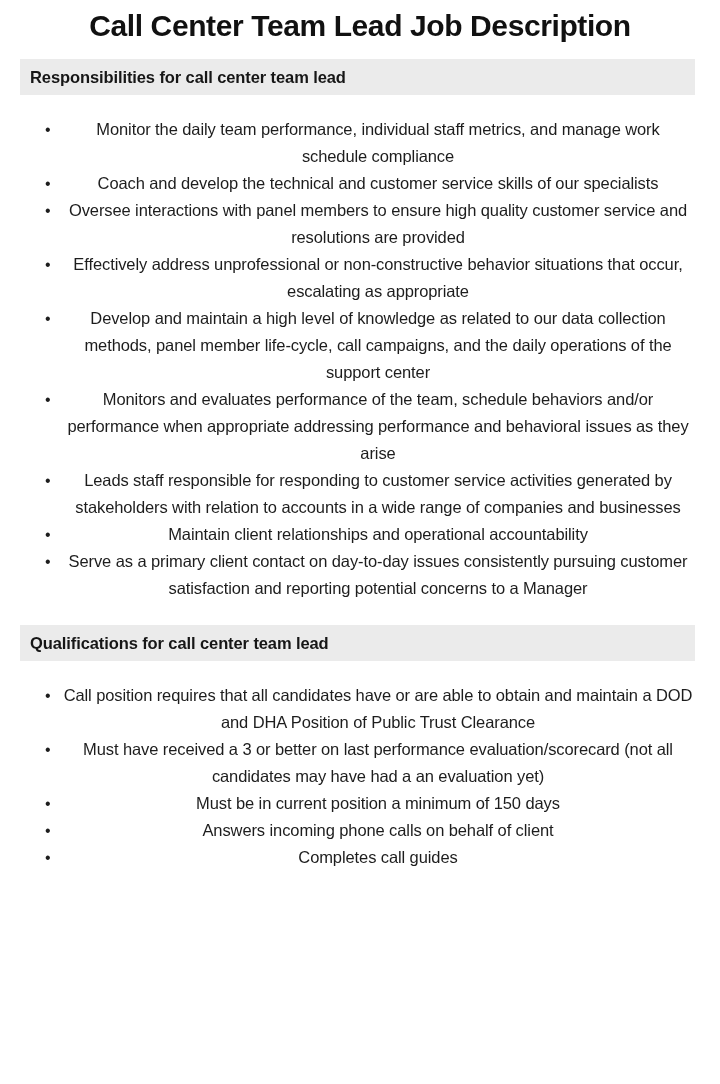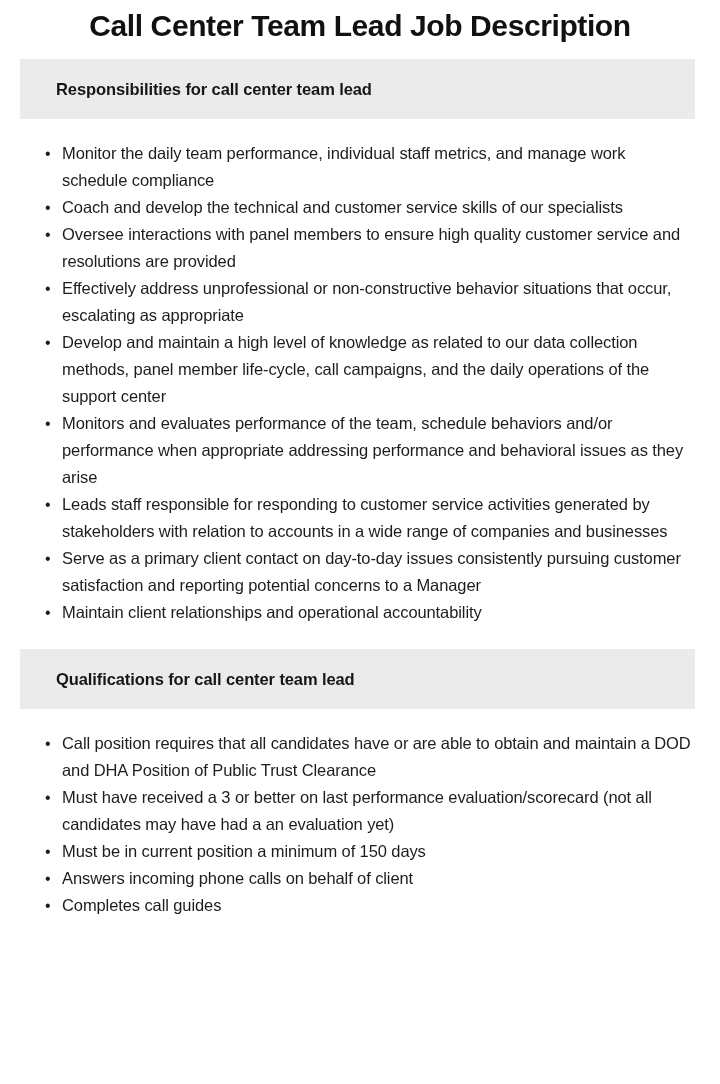--- a/index.html
+++ b/index.html
@@ -32,25 +32,25 @@
   }
   p.intro {
     margin: 17px 28px 0 20px;
     font-size: 16.5px;
     line-height: 27px;
     letter-spacing: -0.1px;
     color: #1d1d1d;
   }
   .section-bar {
     margin: 15px 25px 0 20px;
-    height: 60px;
+    height: 36px;
     background: #ebebeb;
     display: flex;
     align-items: center;
-    padding-left: 36px;
+    padding-left: 10px;
     box-sizing: border-box;
   }
   .section-bar .section-heading {
     font-size: 16.5px;
     font-weight: 700;
     letter-spacing: -0.1px;
     color: #161616;
   }
   .section-bar.second {
     margin-top: 23px;
@@ -60,20 +60,21 @@
     padding: 0 0 0 42px;
     list-style: none;
     font-size: 16.5px;
     line-height: 27px;
     letter-spacing: -0.1px;
     color: #1d1d1d;
   }
   ul.bullets li {
     position: relative;
     padding-right: 4px;
+    text-align: center;
   }
   ul.bullets li::before {
     content: "\2022";
     position: absolute;
     left: -17px;
     top: 0;
     font-size: 16px;
     color: #1d1d1d;
   }
 </style>
@@ -90,22 +91,22 @@
   </div>
 
   <ul class="bullets">
     <li>Monitor the daily team performance, individual staff metrics, and manage work schedule compliance</li>
     <li>Coach and develop the technical and customer service skills of our specialists</li>
     <li>Oversee interactions with panel members to ensure high quality customer service and resolutions are provided</li>
     <li>Effectively address unprofessional or non-constructive behavior situations that occur, escalating as appropriate</li>
     <li>Develop and maintain a high level of knowledge as related to our data collection methods, panel member life-cycle, call campaigns, and the daily operations of the support center</li>
     <li>Monitors and evaluates performance of the team, schedule behaviors and/or performance when appropriate addressing performance and behavioral issues as they arise</li>
     <li>Leads staff responsible for responding to customer service activities generated by stakeholders with relation to accounts in a wide range of companies and businesses</li>
+    <li>Maintain client relationships and operational accountability</li>
     <li>Serve as a primary client contact on day-to-day issues consistently pursuing customer satisfaction and reporting potential concerns to a Manager</li>
-    <li>Maintain client relationships and operational accountability</li>
   </ul>
 
   <div class="section-bar second">
     <span class="section-heading">Qualifications for call center team lead</span>
   </div>
 
   <ul class="bullets">
     <li>Call position requires that all candidates have or are able to obtain and maintain a DOD and DHA Position of Public Trust Clearance</li>
     <li>Must have received a 3 or better on last performance evaluation/scorecard (not all candidates may have had a an evaluation yet)</li>
     <li>Must be in current position a minimum of 150 days</li>

